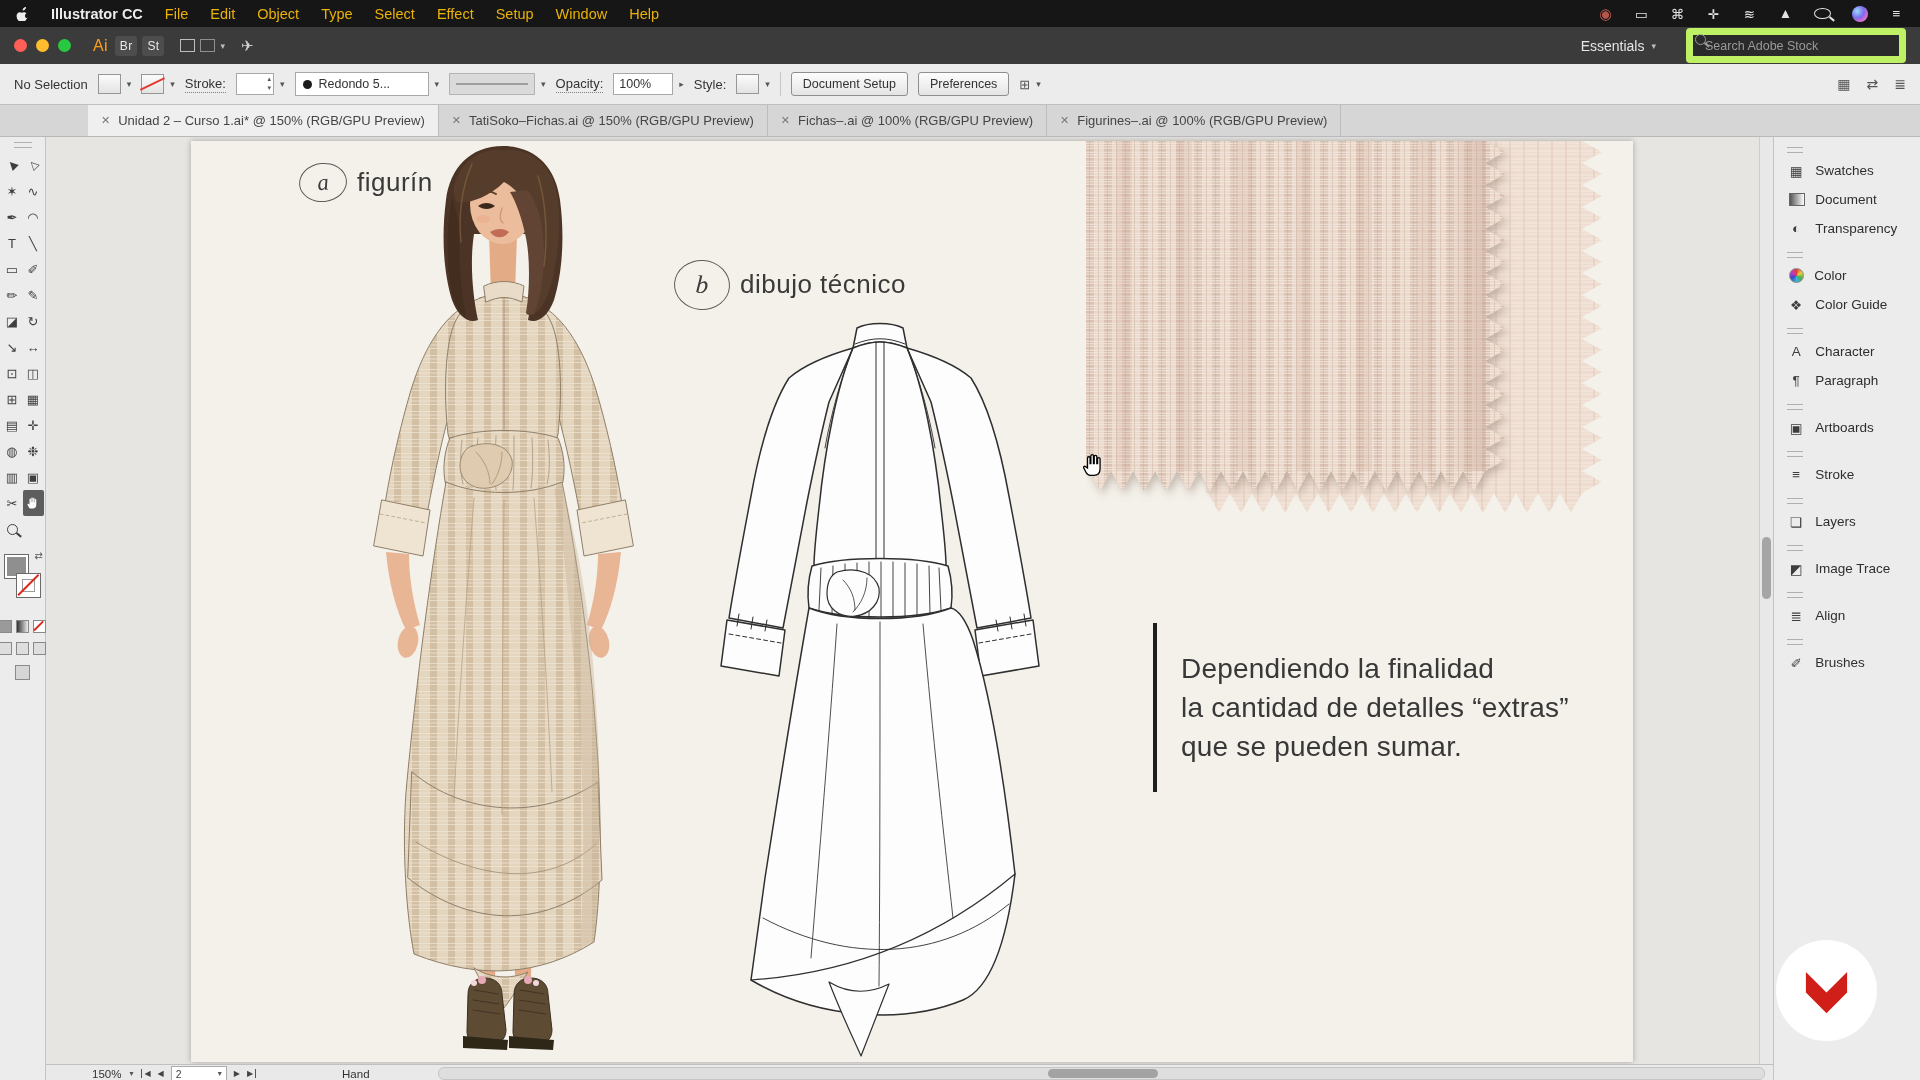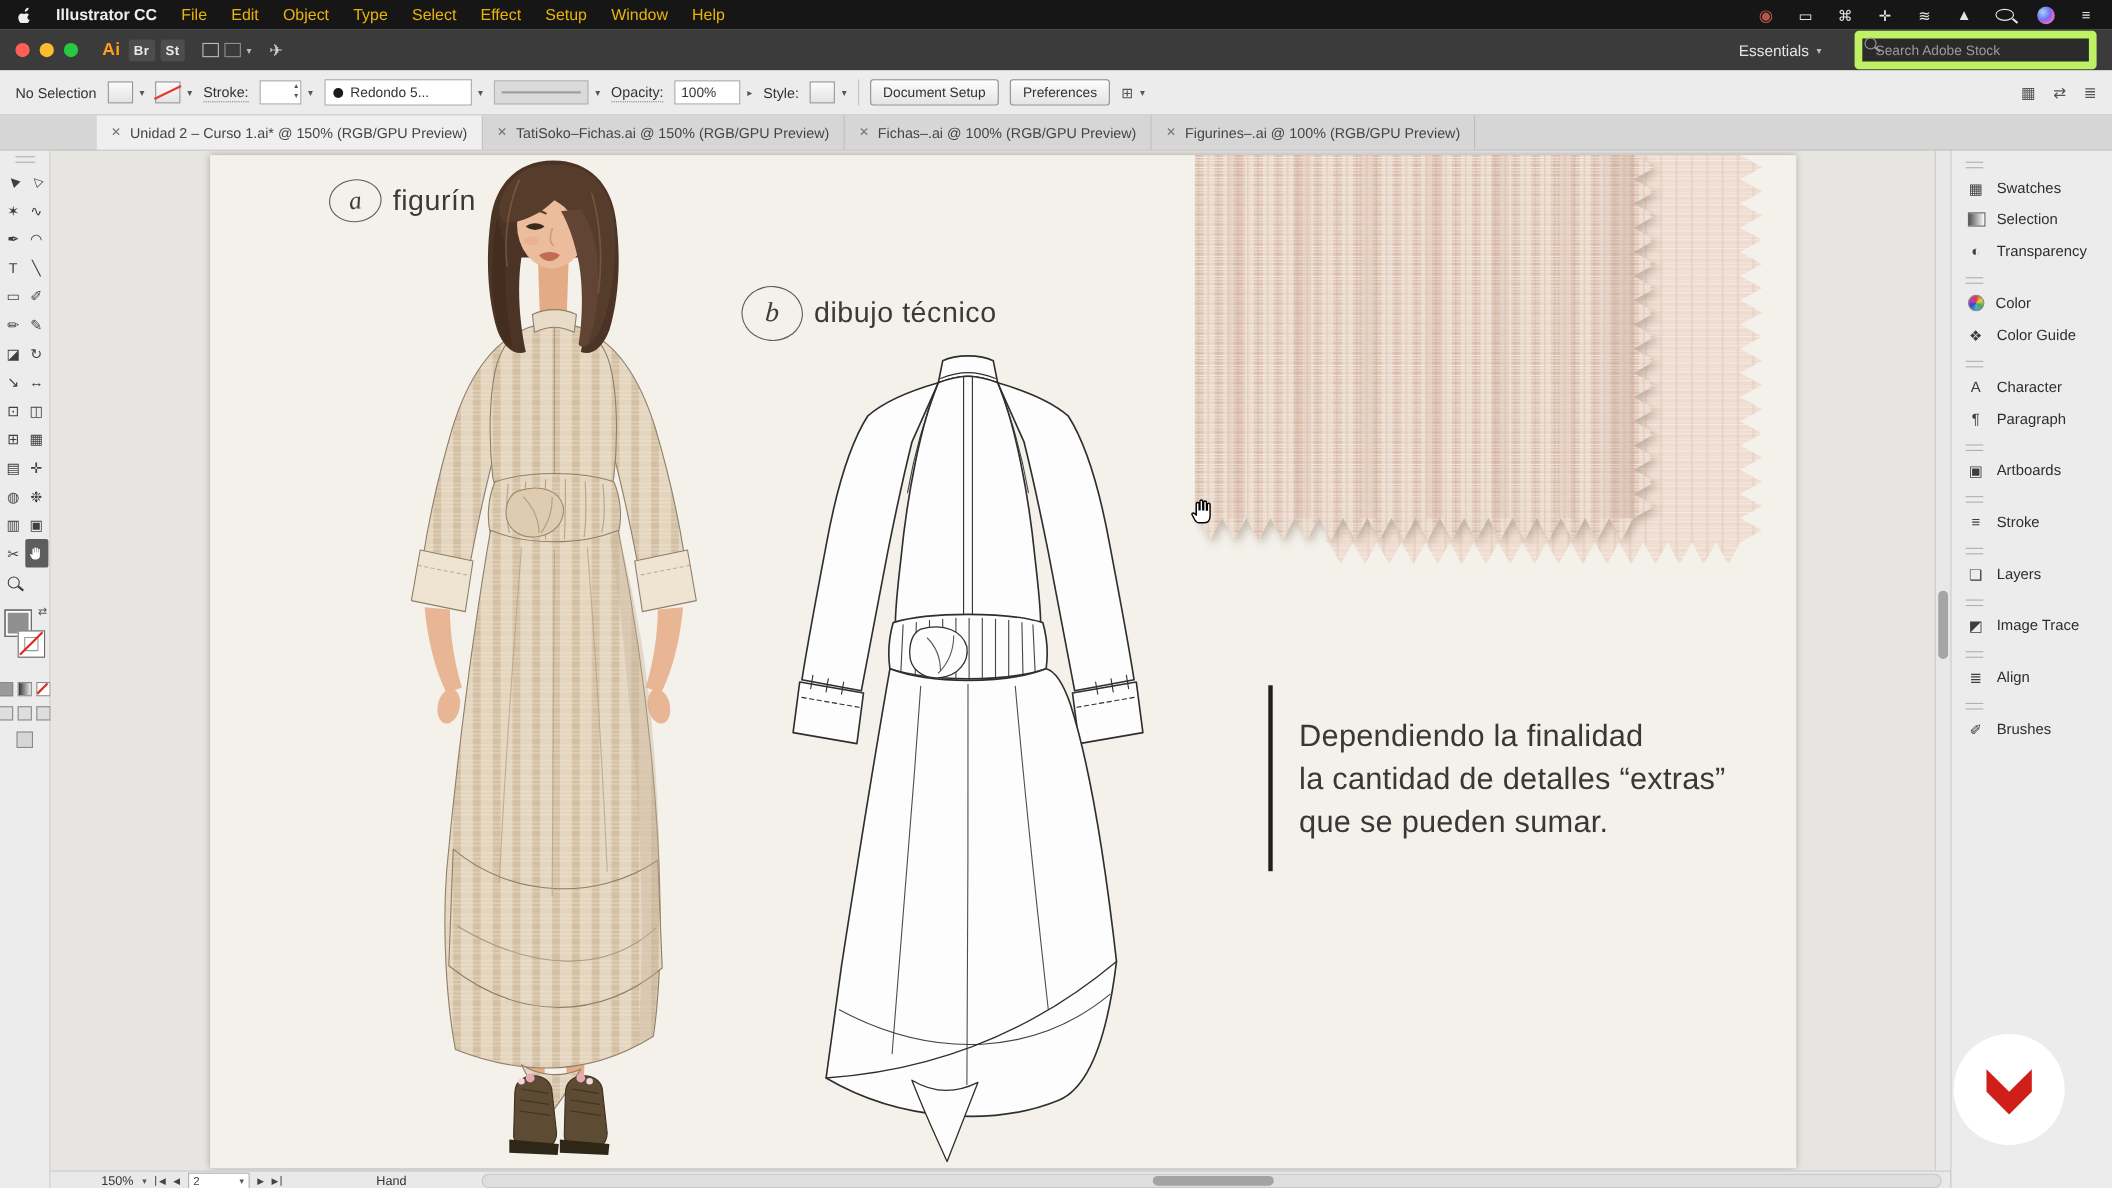--- a/index.html
+++ b/index.html
@@ -19,21 +19,21 @@
   .mag{display:inline-block;width:9px;height:9px;border:1.6px solid currentColor;border-radius:50%;position:relative;}
   .mag::after{content:"";position:absolute;width:6px;height:1.6px;background:currentColor;right:-5px;bottom:-2px;transform:rotate(40deg);}
   .mb-ico.siri{width:16px;height:16px;border-radius:50%;
      background:radial-gradient(circle at 32% 32%,#9ad8f7,#7b6cf0 45%,#e66bcb 72%,#48d4a0);}
 
   
   .titlebar{height:37px;background:#3b3b3b;display:flex;align-items:center;padding:0 14px;gap:16px;}
   .traffic{display:flex;gap:9px;margin-right:4px;}
   .tl{width:13px;height:13px;border-radius:50%;}
   .tl.red{background:#ff5f57;} .tl.yellow{background:#febc2e;} .tl.green{background:#28c840;}
-  .chip{color:#e8e8e8;background:#4d4d4d;font-size:12px;font-weight:bold;padding:3px 5px;border-radius:3px;letter-spacing:.3px;}
+  .chip{color:#e8e8e8;background:#4d4d4d;font-size:12px;font-weight:normal;padding:3px 5px;border-radius:3px;letter-spacing:.3px;}
   .chip.ai{background:transparent;color:#ff9e16;font-size:16px;padding:0 2px;}
   .layouts{display:flex;align-items:center;gap:5px;color:#cfcfcf;}
   .lay-sq{width:13px;height:11px;border:1.4px solid #bdbdbd;display:inline-block;}
   .lay-sq.b{border-color:#8f8f8f;}
   .chev{font-size:9px;color:#bdbdbd;}
   .plane{color:#cfcfcf;font-size:15px;}
   .workspace{margin-left:auto;color:#e5e5e5;font-size:14px;display:flex;align-items:center;gap:7px;}
   .search-wrap{position:relative;margin-left:14px;}
   .stock-search{width:186px;height:21px;background:#2a2a2a;border:7px solid #bef264;border-radius:4px;
       color:#f97316;font-size:12.5px;padding:0 8px 0 12px;outline:none;font-family:"Liberation Sans",sans-serif;}
@@ -548,21 +548,21 @@
 
   <div class="right-panel">
     <div id="panel-list">
         <div class="grip"></div>
         <div class="panel-item">
           <span class="p-icon">▦</span>
           <span class="p-label">Swatches</span>
         </div>
         <div class="panel-item">
           <span class="p-icon gradient"></span>
-          <span class="p-label">Selection</span>
+          <span class="p-label">Document</span>
         </div>
         <div class="panel-item">
           <span class="p-icon">◐</span>
           <span class="p-label">Transparency</span>
         </div>
         <div class="grip"></div>
         <div class="panel-item">
           <span class="p-icon colorwheel"></span>
           <span class="p-label">Color</span>
         </div>

